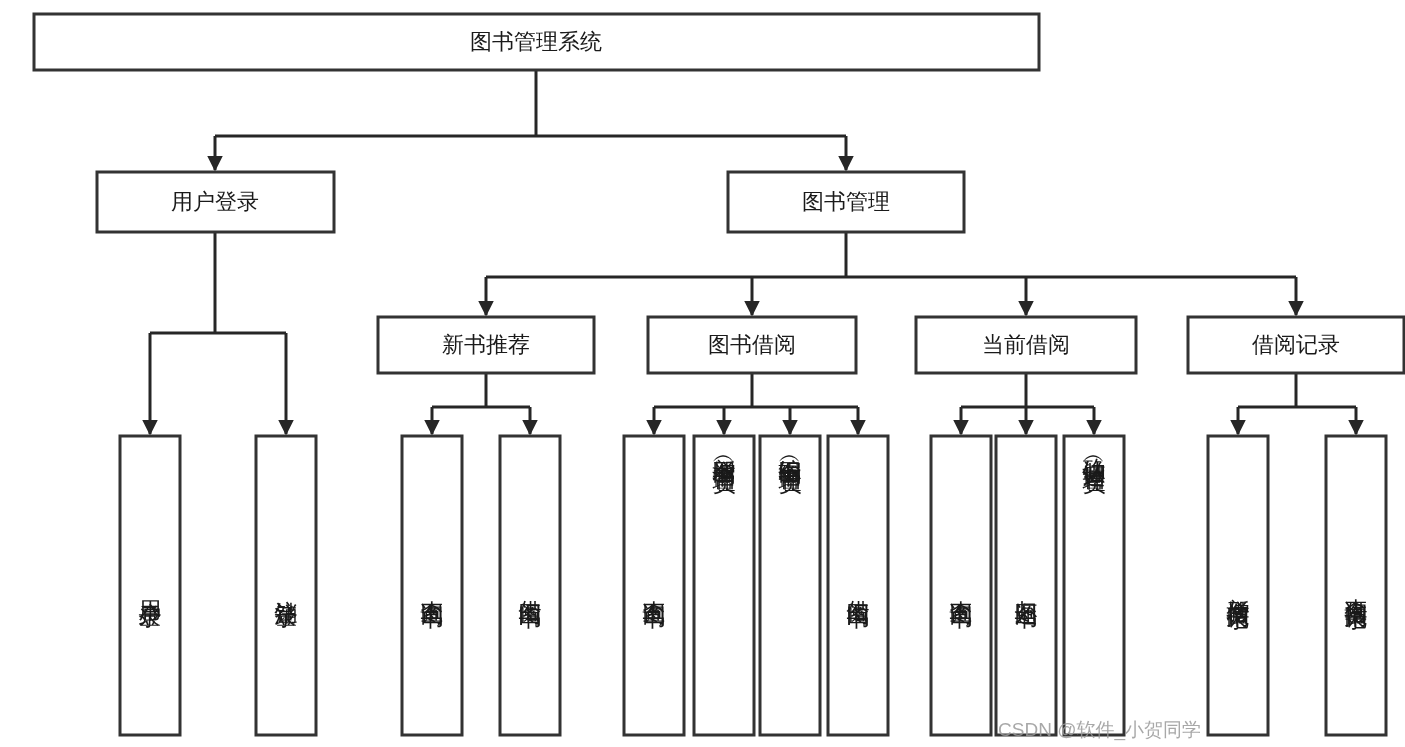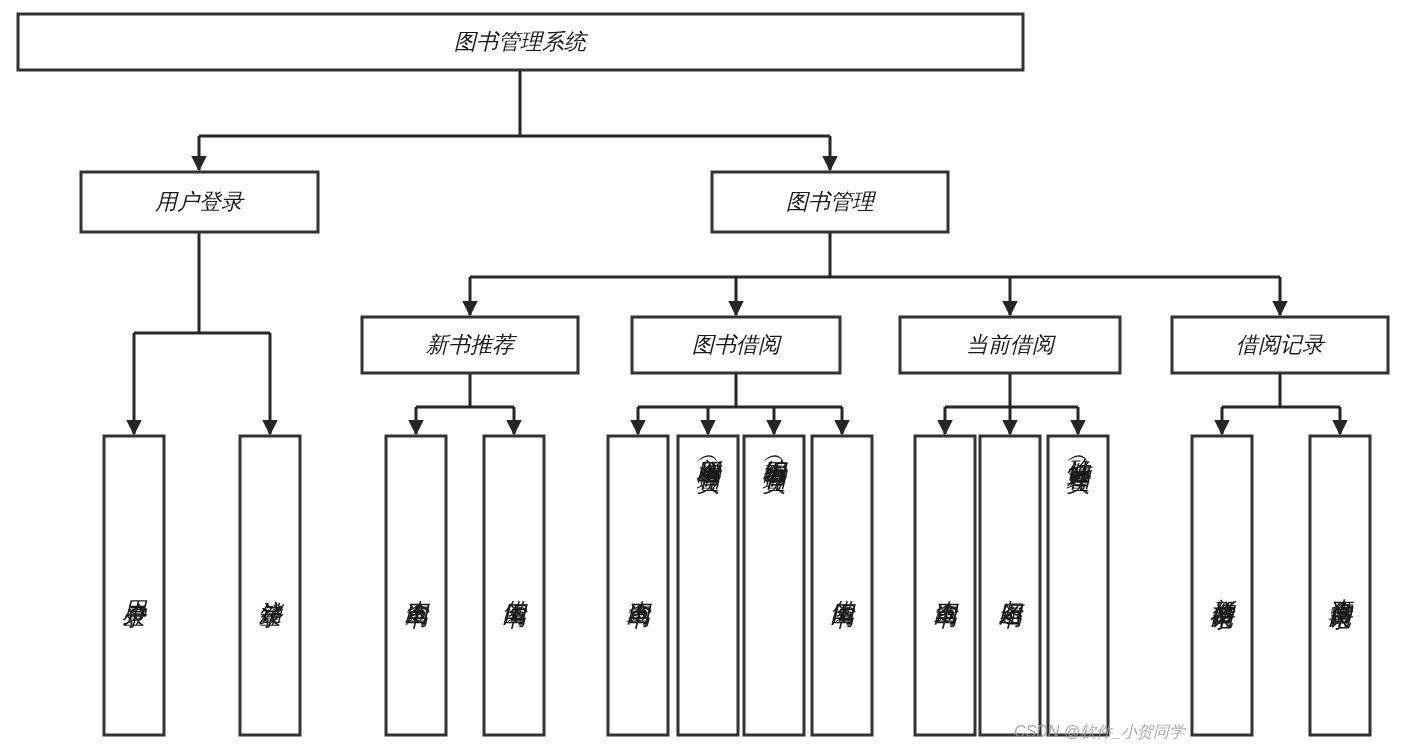--- a/index.html
+++ b/index.html
@@ -9,24 +9,23 @@
   }
   body {
     width: 1405px;
     height: 747px;
     font-family: "Liberation Sans", "DejaVu Sans", sans-serif;
     overflow: hidden;
     position: relative;
   }
   #diagram-root {
     position: absolute;
-    left: 0; top: 0;
+    left: 16px; top: 0;
     width: 1193px;
     height: 747px;
-    font-style: italic;
   }
   svg.chart-canvas {
     display: block;
     width: 1405px;
     height: 747px;
   }
   .node-box {
     fill: #ffffff;
     stroke: #333333;
     stroke-width: 3;
@@ -64,21 +63,21 @@
     letter-spacing: 2px;
     color: #1a1a1a;
     white-space: nowrap;
     text-align: center;
   }
   .watermark {
     position: absolute;
     right: 8px;
     bottom: 4px;
     font-family: "Liberation Sans", "DejaVu Sans", sans-serif;
-    font-size: 16px;
+    font-size: 19px;
     color: #9a9a9a;
     opacity: 0.85;
     white-space: nowrap;
     pointer-events: none;
   }
 </style>
 </head>
 <body>
 
 <div id="diagram-root">

